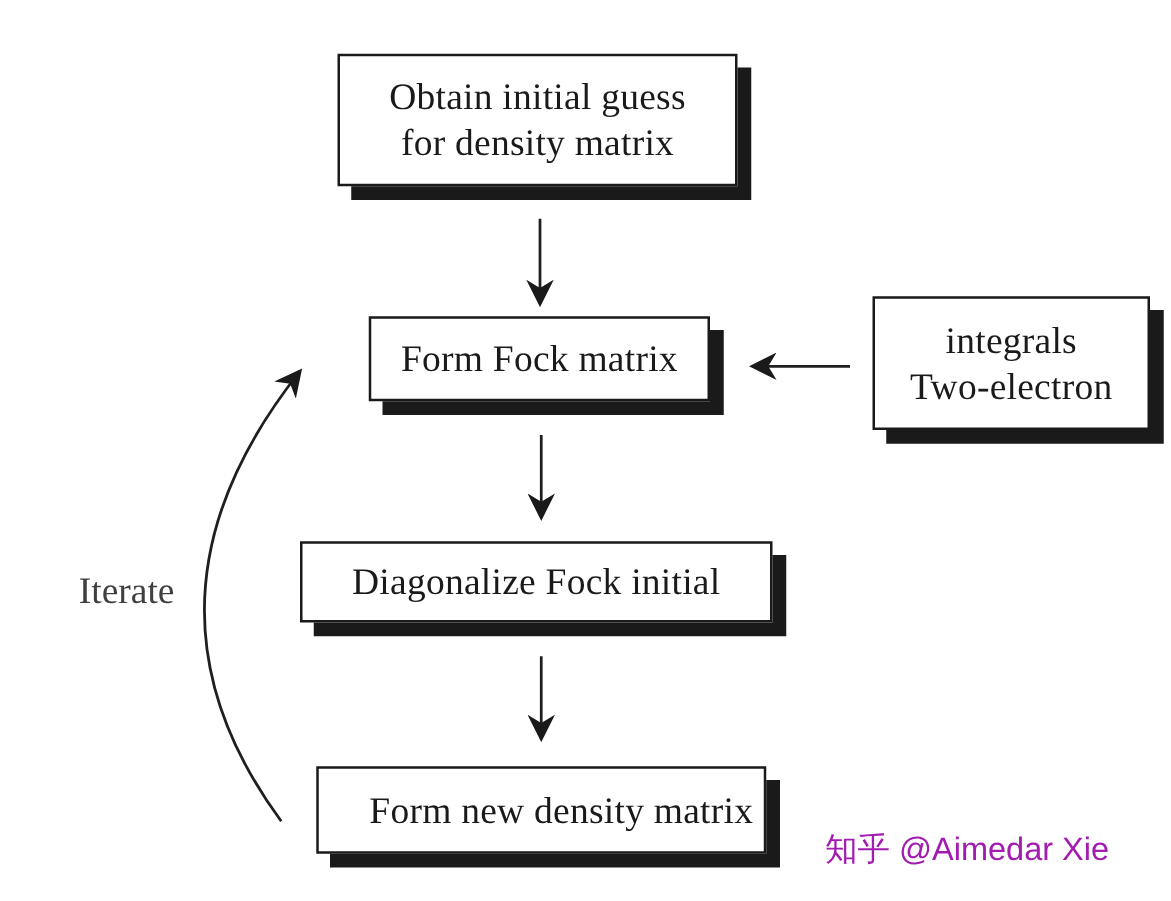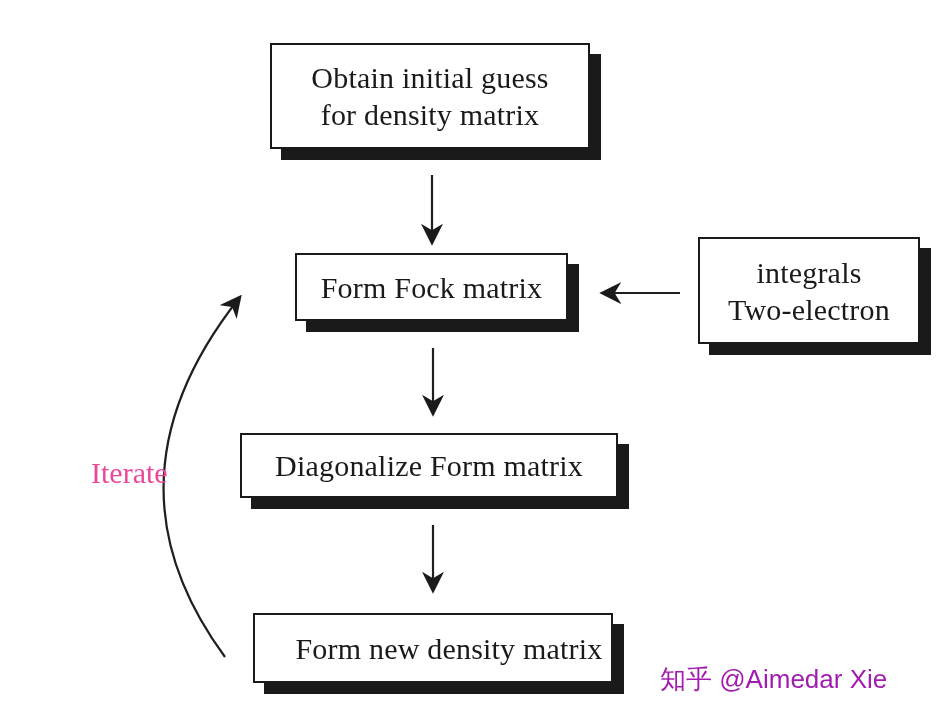--- a/index.html
+++ b/index.html
@@ -42,22 +42,21 @@
   .node-initial     { left: 270px; top: 43px;  width: 320px; height: 106px; }
   .node-fock        { left: 295px; top: 253px; width: 273px; height: 68px;  }
   .node-integrals   { left: 698px; top: 237px; width: 222px; height: 107px; }
   .node-diagonalize { left: 240px; top: 433px; width: 378px; height: 65px;  }
   .node-density     { left: 253px; top: 613px; width: 360px; height: 70px; padding-left: 32px;  }
   .iterate-label {
     position: absolute;
     left: 63px;
     top: 456px;
     font-size: 30px;
-    color: #ec4899;
-    margin-left: 28px;
+    color: #404040;
   }
   .watermark {
     position: absolute;
     left: 660px;
     top: 662px;
     font-family: "Liberation Sans", sans-serif;
     font-size: 26px;
     color: #a21caf;
     text-shadow: 1px 1px 0 #ffffff;
     white-space: nowrap;
@@ -99,21 +98,21 @@
   <div class="node node-fock">
     <span>Form Fock matrix</span>
   </div>
 
   <div class="node node-integrals">
     <span>integrals</span>
     <span>Two-electron</span>
   </div>
 
   <div class="node node-diagonalize">
-    <span>Diagonalize Form matrix</span>
+    <span>Diagonalize Fock initial</span>
   </div>
 
   <div class="node node-density">
     <span>Form new density matrix</span>
   </div>
 
   <div class="iterate-label">Iterate</div>
 
   <div class="watermark">知乎 @Aimedar Xie</div>
 

